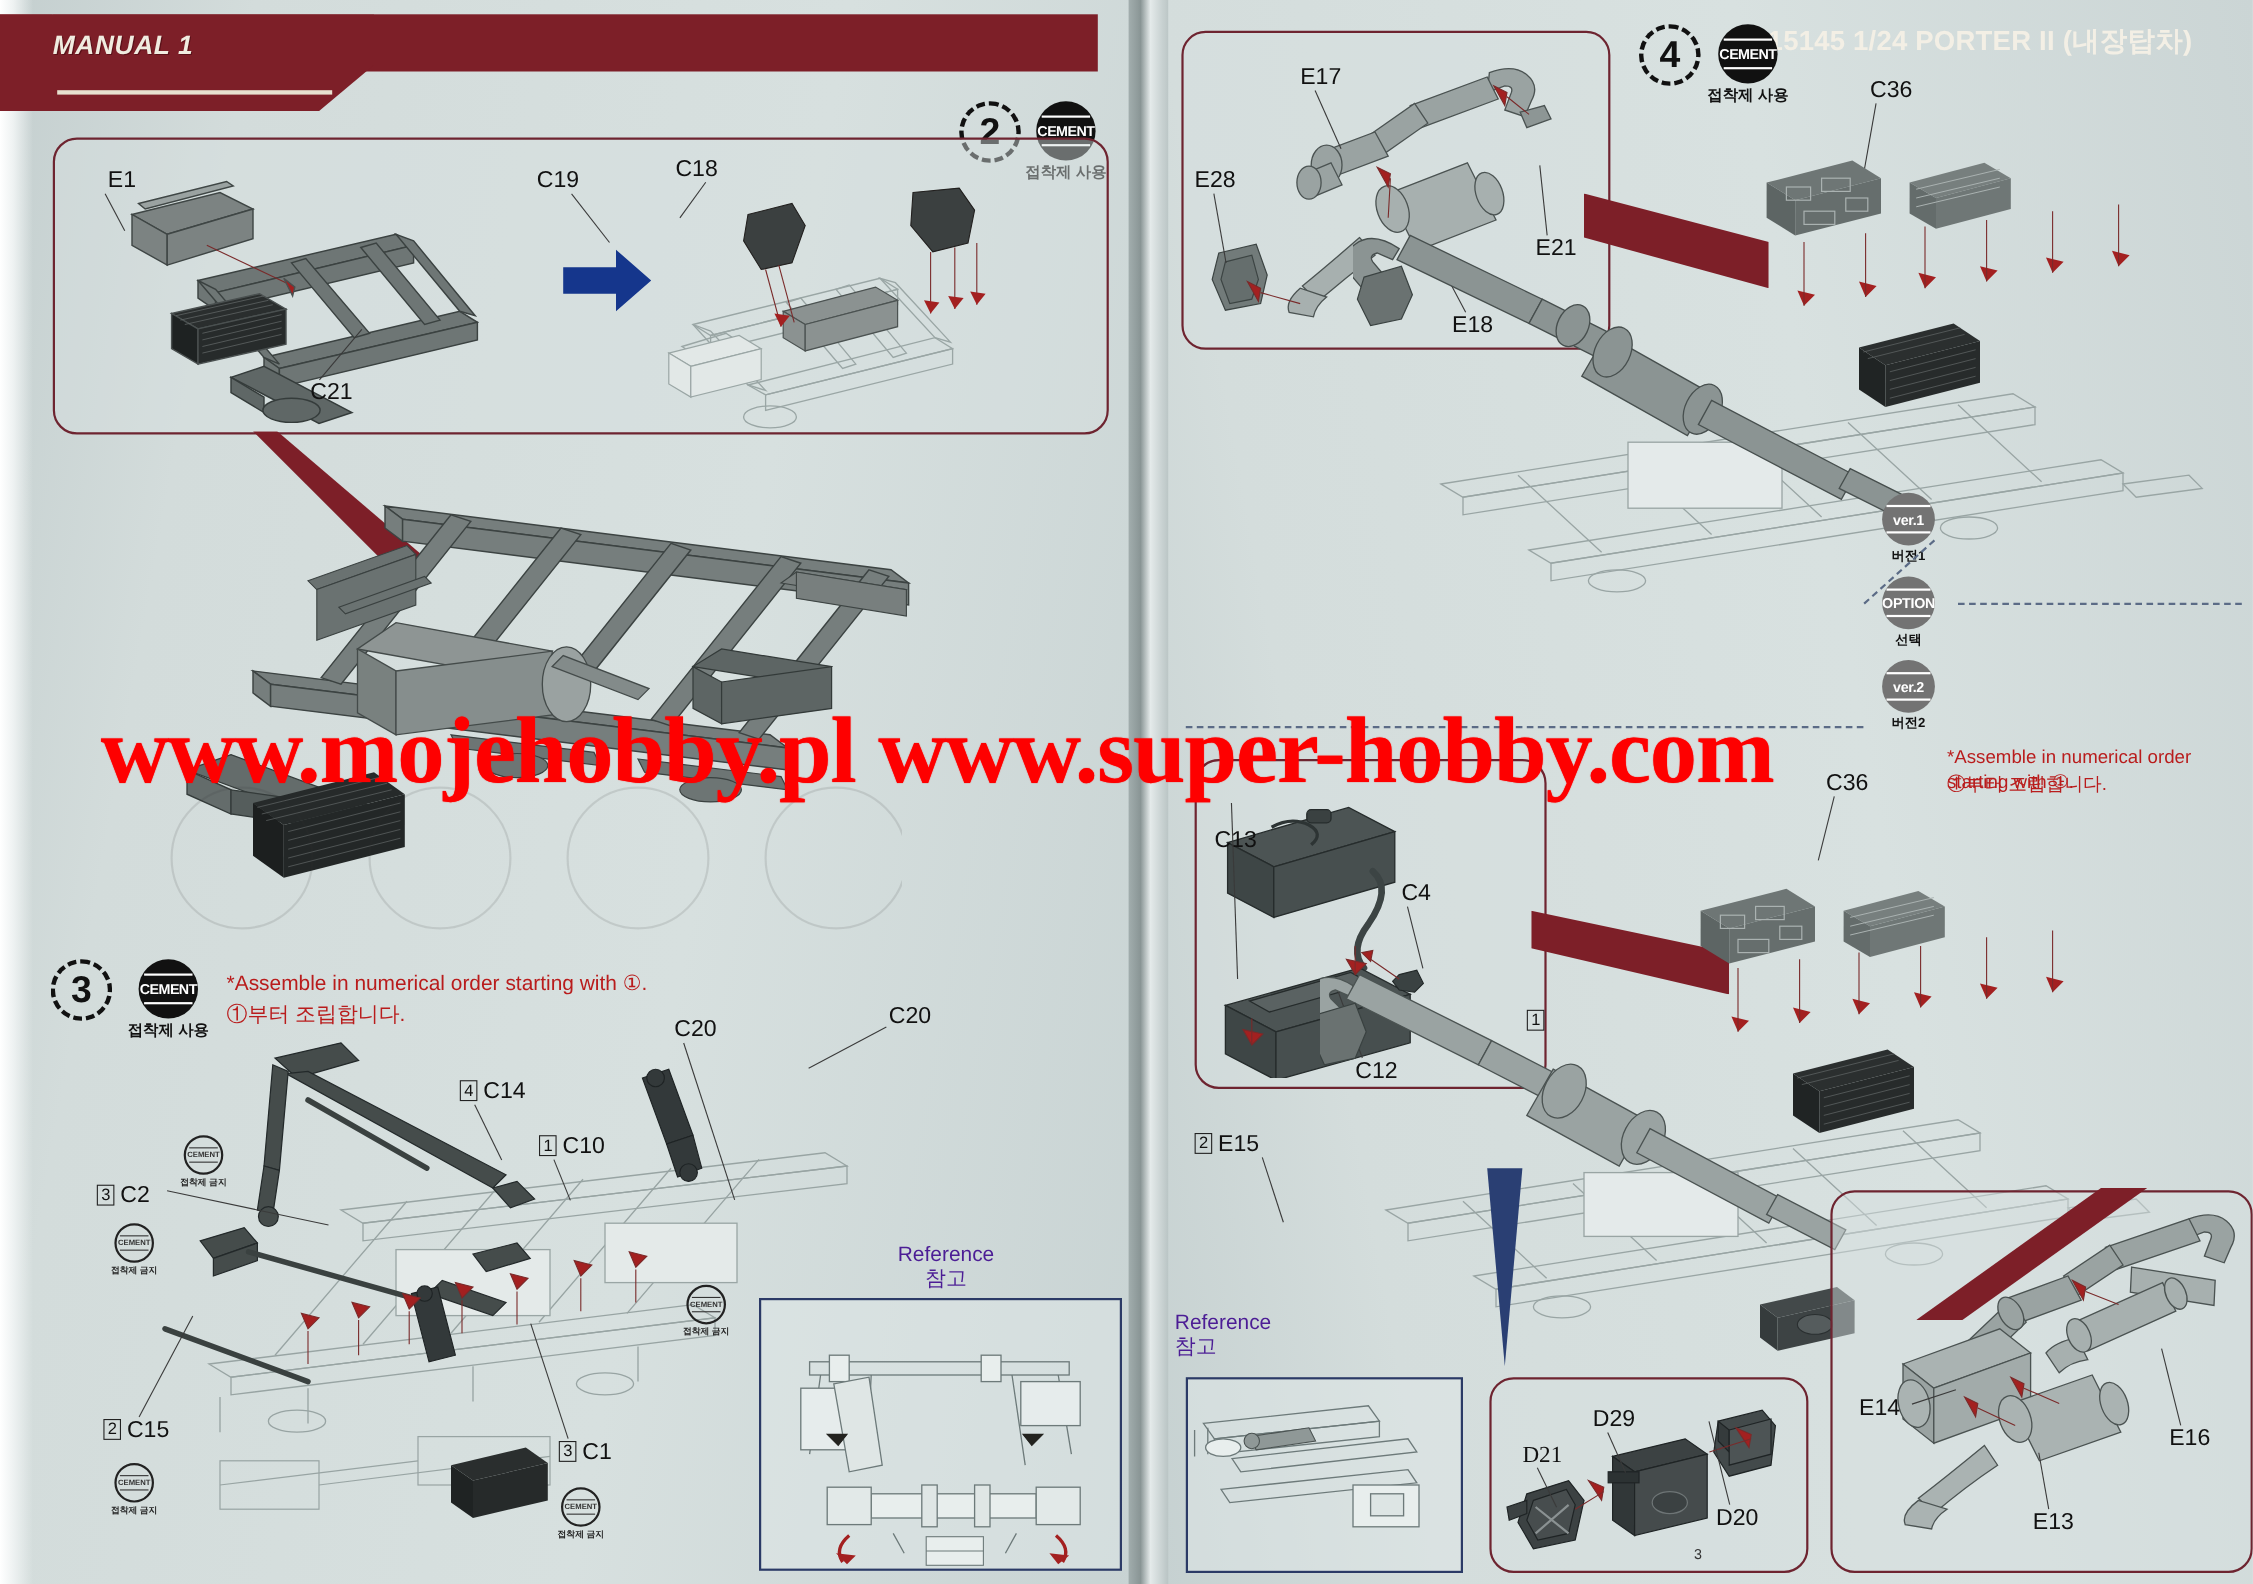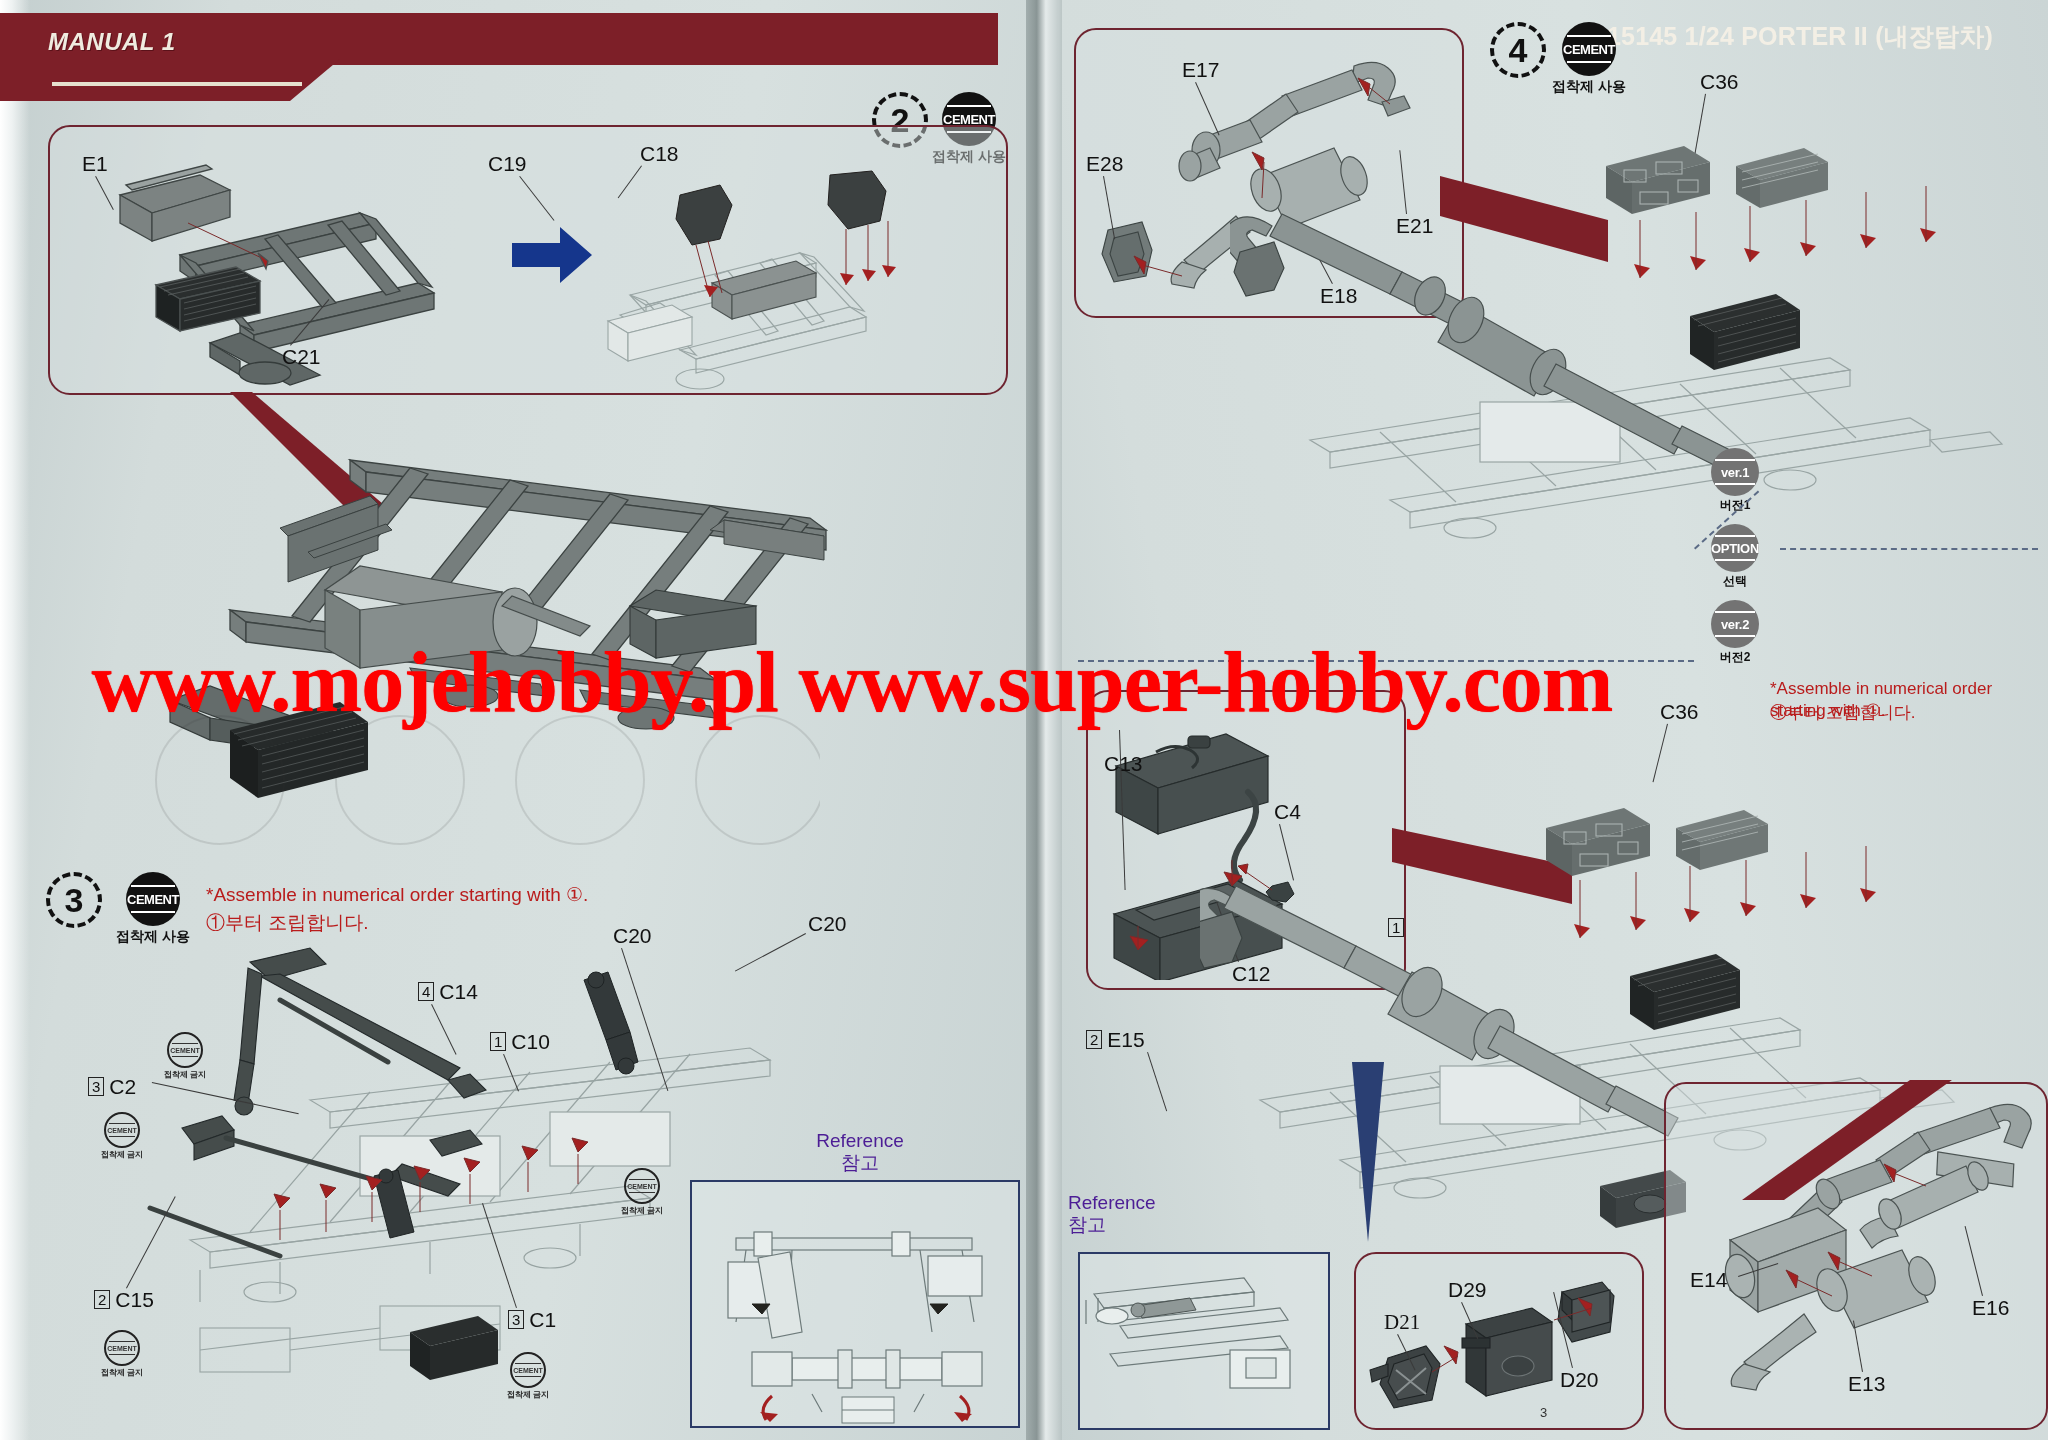--- a/index.html
+++ b/index.html
@@ -280,27 +280,27 @@
       </g>
       <g fill="#a32020">
         <polygon points="650,162 644,150 658,152"></polygon>
         <polygon points="786,150 780,138 794,140"></polygon>
         <polygon points="808,146 802,134 816,136"></polygon>
         <polygon points="828,142 822,130 836,132"></polygon>
       </g>
     </svg>
   </div>
 
-  <div class="plabel" style="left:82px; top:152px;">E1</div>
+  <div class="plabel" style="left:98px; top:152px;">E1</div>
   <div class="lead" style="left:96px; top:176px; width:38px; transform:rotate(62deg);"></div>
   <div class="plabel" style="left:282px; top:345px;">C21</div>
   <div class="lead" style="left:290px; top:345px; width:60px; transform:rotate(-50deg);"></div>
   <div class="plabel" style="left:488px; top:152px;">C19</div>
   <div class="lead" style="left:520px; top:176px; width:56px; transform:rotate(52deg);"></div>
-  <div class="plabel" style="left:640px; top:142px;">C18</div>
+  <div class="plabel" style="left:614px; top:142px;">C18</div>
   <div class="lead" style="left:642px; top:166px; width:40px; transform:rotate(126deg);"></div>
 
   <div class="wedge" style="left:230px; top:392px; width:160px; height:118px;
        clip-path: polygon(0 0, 22px 0, 160px 118px, 118px 118px);"></div>
 
   <div class="illu" style="left:110px; top:400px;">
     <svg width="850" height="460" viewBox="0 0 850 460">
       <g fill="#767e7d" stroke="#3c4342" stroke-width="1.3">
 
         <polygon points="240,60 700,118 716,130 256,72"></polygon>

